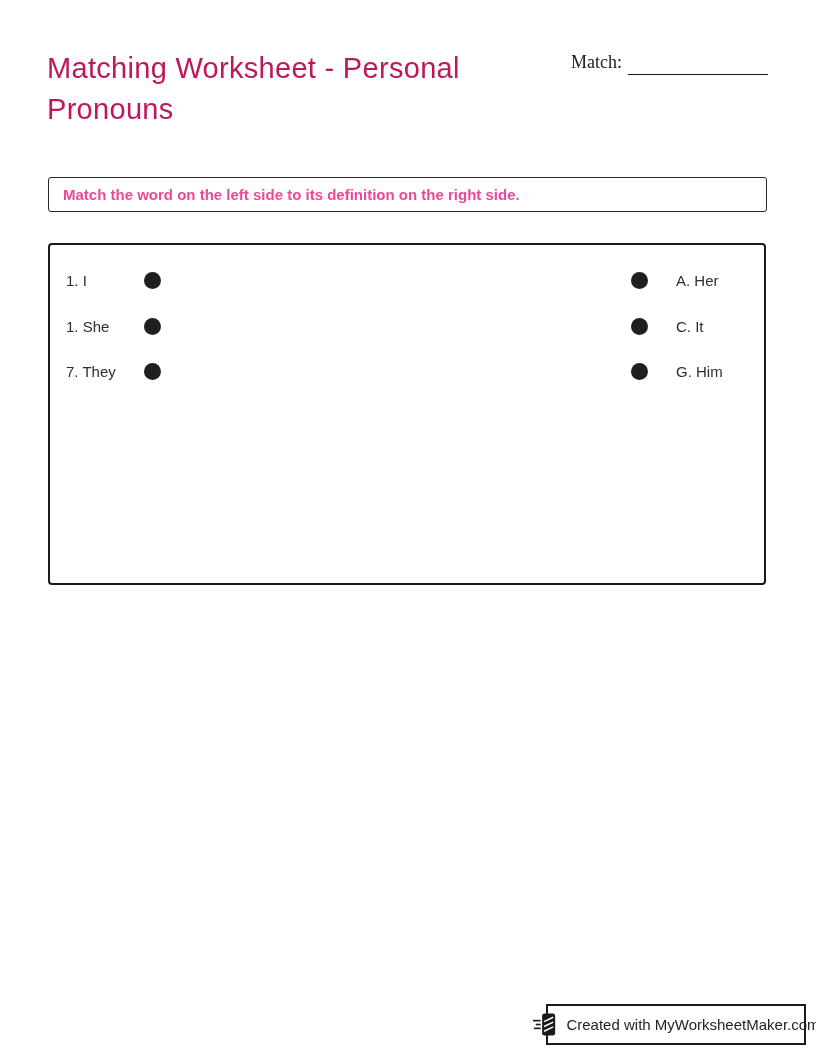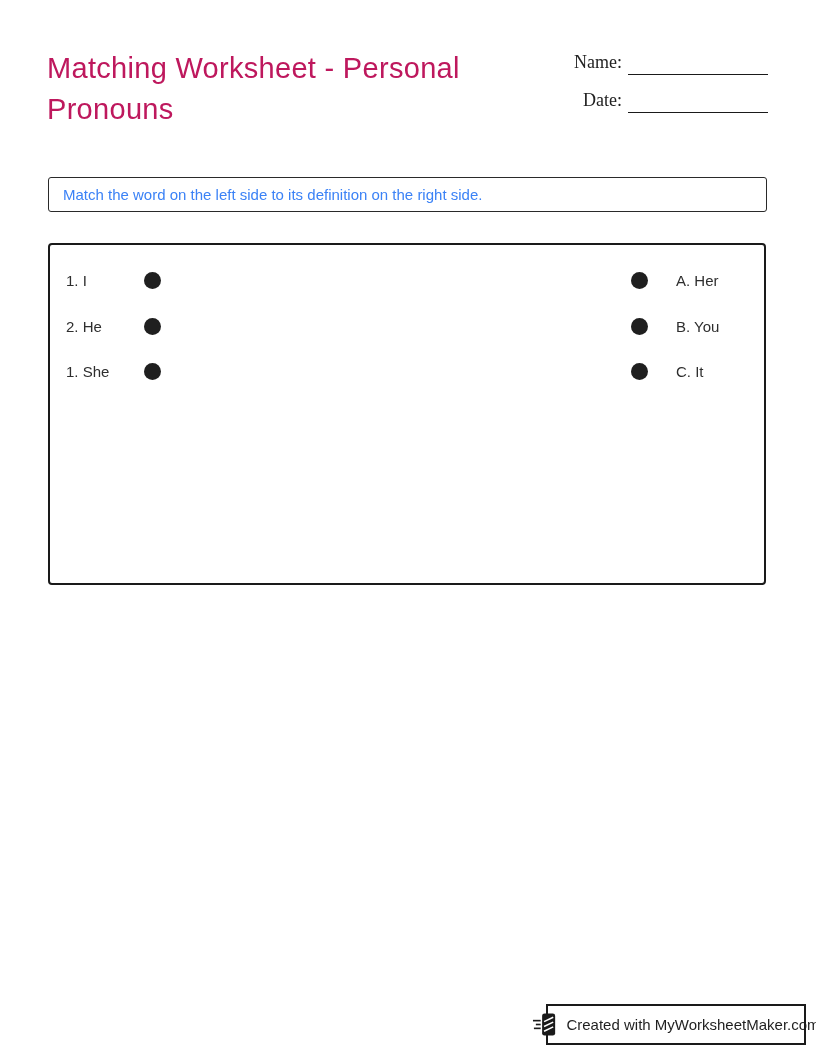--- a/index.html
+++ b/index.html
@@ -64,21 +64,22 @@
     width: 719px;
     height: 35px;
     border: 1px solid #2a2a2a;
     border-radius: 3px;
     display: flex;
     align-items: center;
     padding-left: 14px;
   }
   .instructions-text {
     font-size: 15px;
-    color: #3b82f6;
+    color: #ec4899;
+    font-weight: bold;
   }
 
   
   .matching-box {
     position: absolute;
     left: 48px;
     top: 243px;
     width: 718px;
     height: 342px;
     border: 2px solid #1a1a1a;
@@ -142,25 +143,21 @@
 </style>
 </head>
 <body>
 
 <div class="page">
 
   <h1 class="page-title">Matching Worksheet - Personal Pronouns</h1>
 
   <div class="fields">
     <div class="field-row">
-      <span class="field-label">Name:</span>
-      <span class="field-line"></span>
-    </div>
-    <div class="field-row">
-      <span class="field-label">Date:</span>
+      <span class="field-label">Match:</span>
       <span class="field-line"></span>
     </div>
   </div>
 
   <div class="instructions-box">
     <span class="instructions-text">Match the word on the left side to its definition on the right side.</span>
   </div>
 
   <div class="matching-box">
 
@@ -168,45 +165,45 @@
       <div class="left-group">
         <span class="left-item-label">1. I</span>
         <span class="dot"></span>
       </div>
       <div class="right-group">
         <span class="dot"></span>
         <span class="right-item-label">A. Her</span>
       </div>
     </div>
 
-    <div class="match-row">
-      <div class="left-group">
-        <span class="left-item-label">2. He</span>
-        <span class="dot"></span>
-      </div>
-      <div class="right-group">
-        <span class="dot"></span>
-        <span class="right-item-label">B. You</span>
-      </div>
-    </div>
 
     <div class="match-row">
       <div class="left-group">
         <span class="left-item-label">1. She</span>
         <span class="dot"></span>
       </div>
       <div class="right-group">
         <span class="dot"></span>
         <span class="right-item-label">C. It</span>
       </div>
     </div>
 
 
 
 
+    <div class="match-row">
+      <div class="left-group">
+        <span class="left-item-label">7. They</span>
+        <span class="dot"></span>
+      </div>
+      <div class="right-group">
+        <span class="dot"></span>
+        <span class="right-item-label">G. Him</span>
+      </div>
+    </div>
 
   </div>
 
   <div class="footer-badge">
     <span class="logo-icon">
       <svg width="27" height="27" viewBox="0 0 28 28" aria-hidden="true">
         <line x1="1" y1="10" x2="9" y2="10" stroke="#1a1a1a" stroke-width="1.7"></line>
         <line x1="4" y1="14" x2="9" y2="14" stroke="#1a1a1a" stroke-width="1.7"></line>
         <line x1="2" y1="18" x2="9" y2="18" stroke="#1a1a1a" stroke-width="1.7"></line>
         <rect x="10.5" y="2.5" width="13.5" height="23" rx="2.5" fill="#1a1a1a"></rect>

